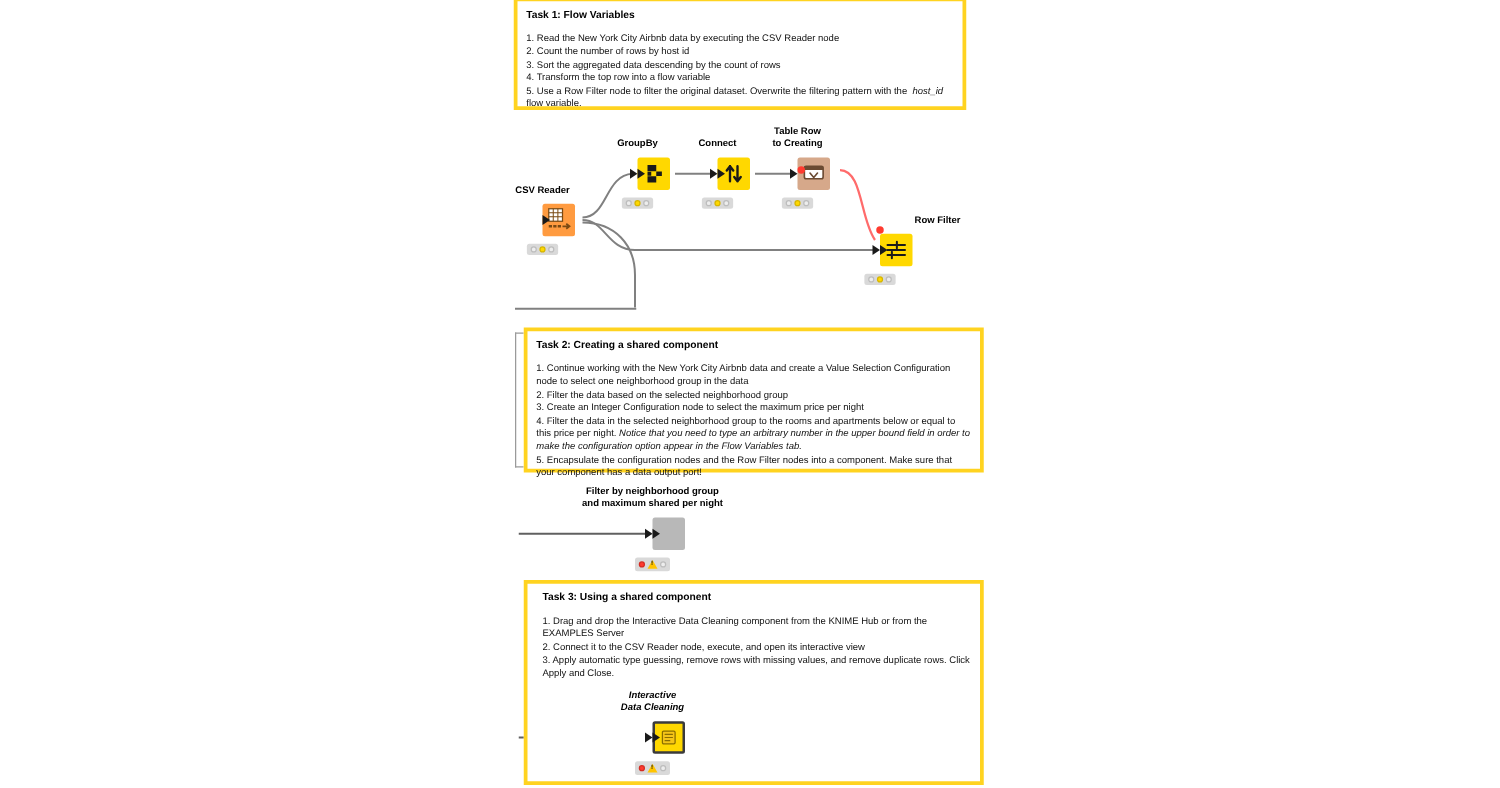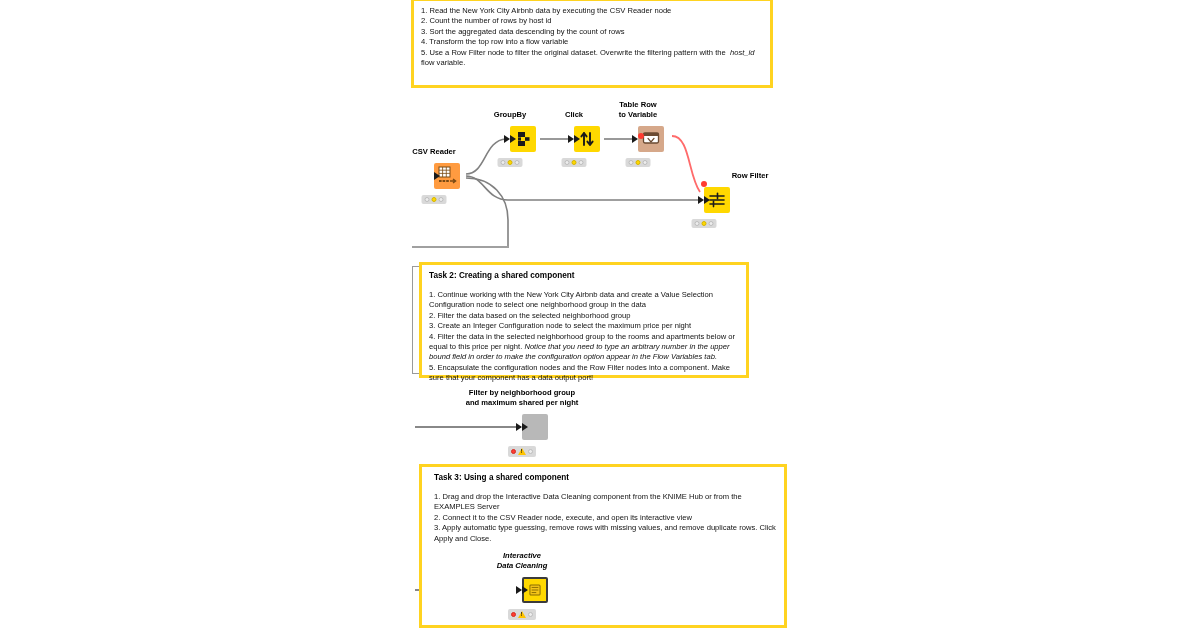--- a/index.html
+++ b/index.html
@@ -164,20 +164,21 @@
 
     <path d="M 466 178 C 492 178 508 196 508 220 L 508 246" fill="none" stroke="#808080" stroke-width="1.6"></path>
     <path d="M 412 247 L 509 247" fill="none" stroke="#808080" stroke-width="1.6"></path>
 
     <path d="M 415 427 L 521 427" fill="none" stroke="#606060" stroke-width="1.6"></path>
 
     <path d="M 415 590 L 521 590" fill="none" stroke="#606060" stroke-width="1.6"></path>
   </svg>
 
   <div class="annot" style="left:411px; top:-2px; width:362px; height:90px;">
+    <div class="annot-title">Task 1: Flow Variables</div>
     <div class="annot-body"><span>1. Read the New York City Airbnb data by executing the CSV Reader node
 2. Count the number of rows by host id
 3. Sort the aggregated data descending by the count of rows
 4. Transform the top row into a flow variable
 5. Use a Row Filter node to filter the original dataset. Overwrite the filtering pattern with the  </span><span class="it">host_id</span><span>
 flow variable.</span></div>
   </div>
 
   <div class="node" style="left:434px; top:163px;">
     <div class="node-label" style="top:-16px;">CSV Reader</div>
@@ -215,39 +216,39 @@
     <div class="port-in"></div>
     <div class="port-out"></div>
     <div class="status">
       <span class="dot gray"></span>
       <span class="dot yellow"></span>
       <span class="dot gray"></span>
     </div>
   </div>
 
   <div class="node" style="left:574px; top:126px;">
-    <div class="node-label" style="top:-16px;">Click</div>
+    <div class="node-label" style="top:-16px;">Connect</div>
     <div class="node-body yellow">
       <svg class="node-icon" viewBox="0 0 26 26">
         <path d="M10 7 L10 19 M10 7 L7.4 10.4 M10 7 L12.6 10.4" stroke="#1a1a1a" stroke-width="1.9" fill="none" stroke-linecap="round"></path>
         <path d="M16 19 L16 7 M16 19 L13.4 15.6 M16 19 L18.6 15.6" stroke="#1a1a1a" stroke-width="1.9" fill="none" stroke-linecap="round"></path>
       </svg>
     </div>
     <div class="port-in"></div>
     <div class="port-out"></div>
     <div class="status">
       <span class="dot gray"></span>
       <span class="dot yellow"></span>
       <span class="dot gray"></span>
     </div>
   </div>
 
   <div class="node" style="left:638px; top:126px;">
     <div class="node-label" style="top:-26px;">Table Row
-to Variable</div>
+to Creating</div>
     <div class="node-body tan">
       <svg class="node-icon" viewBox="0 0 26 26">
         <rect x="5.5" y="7" width="15" height="10" rx="1.4" fill="#fff" stroke="#6b4a32" stroke-width="1.3"></rect>
         <rect x="5.5" y="7" width="15" height="3" fill="#6b4a32"></rect>
         <path d="M10 12.4 L13 16 L16 12.4" stroke="#6b4a32" stroke-width="1.3" fill="none" stroke-linecap="round"></path>
       </svg>
     </div>
     <div class="port-in"></div>
     <div class="port-var" style="right:-6px; top:7px;"></div>
     <div class="status">
@@ -270,21 +271,21 @@
     <div class="port-out"></div>
     <div class="port-var" style="left:-3px; top:-6px;"></div>
     <div class="status">
       <span class="dot gray"></span>
       <span class="dot yellow"></span>
       <span class="dot gray"></span>
     </div>
   </div>
 
   <div class="annot-bracket" style="left:412px; top:266px; height:108px;"></div>
-  <div class="annot" style="left:419px; top:262px; width:330px; height:116px;">
+  <div class="annot" style="left:419px; top:262px; width:368px; height:116px;">
     <div class="annot-title">Task 2: Creating a shared component</div>
     <div class="annot-body"><span>1. Continue working with the New York City Airbnb data and create a Value Selection Configuration node to select one neighborhood group in the data
 2. Filter the data based on the selected neighborhood group
 3. Create an Integer Configuration node to select the maximum price per night
 4. Filter the data in the selected neighborhood group to the rooms and apartments below or equal to this price per night. </span><span class="it">Notice that you need to type an arbitrary number in the upper bound field in order to make the configuration option appear in the Flow Variables tab.</span><span>
 5. Encapsulate the configuration nodes and the Row Filter nodes into a component. Make sure that your component has a data output port!</span></div>
   </div>
 
   <div class="node" style="left:522px; top:414px;">
     <div class="node-label" style="top:-26px;">Filter by neighborhood group

